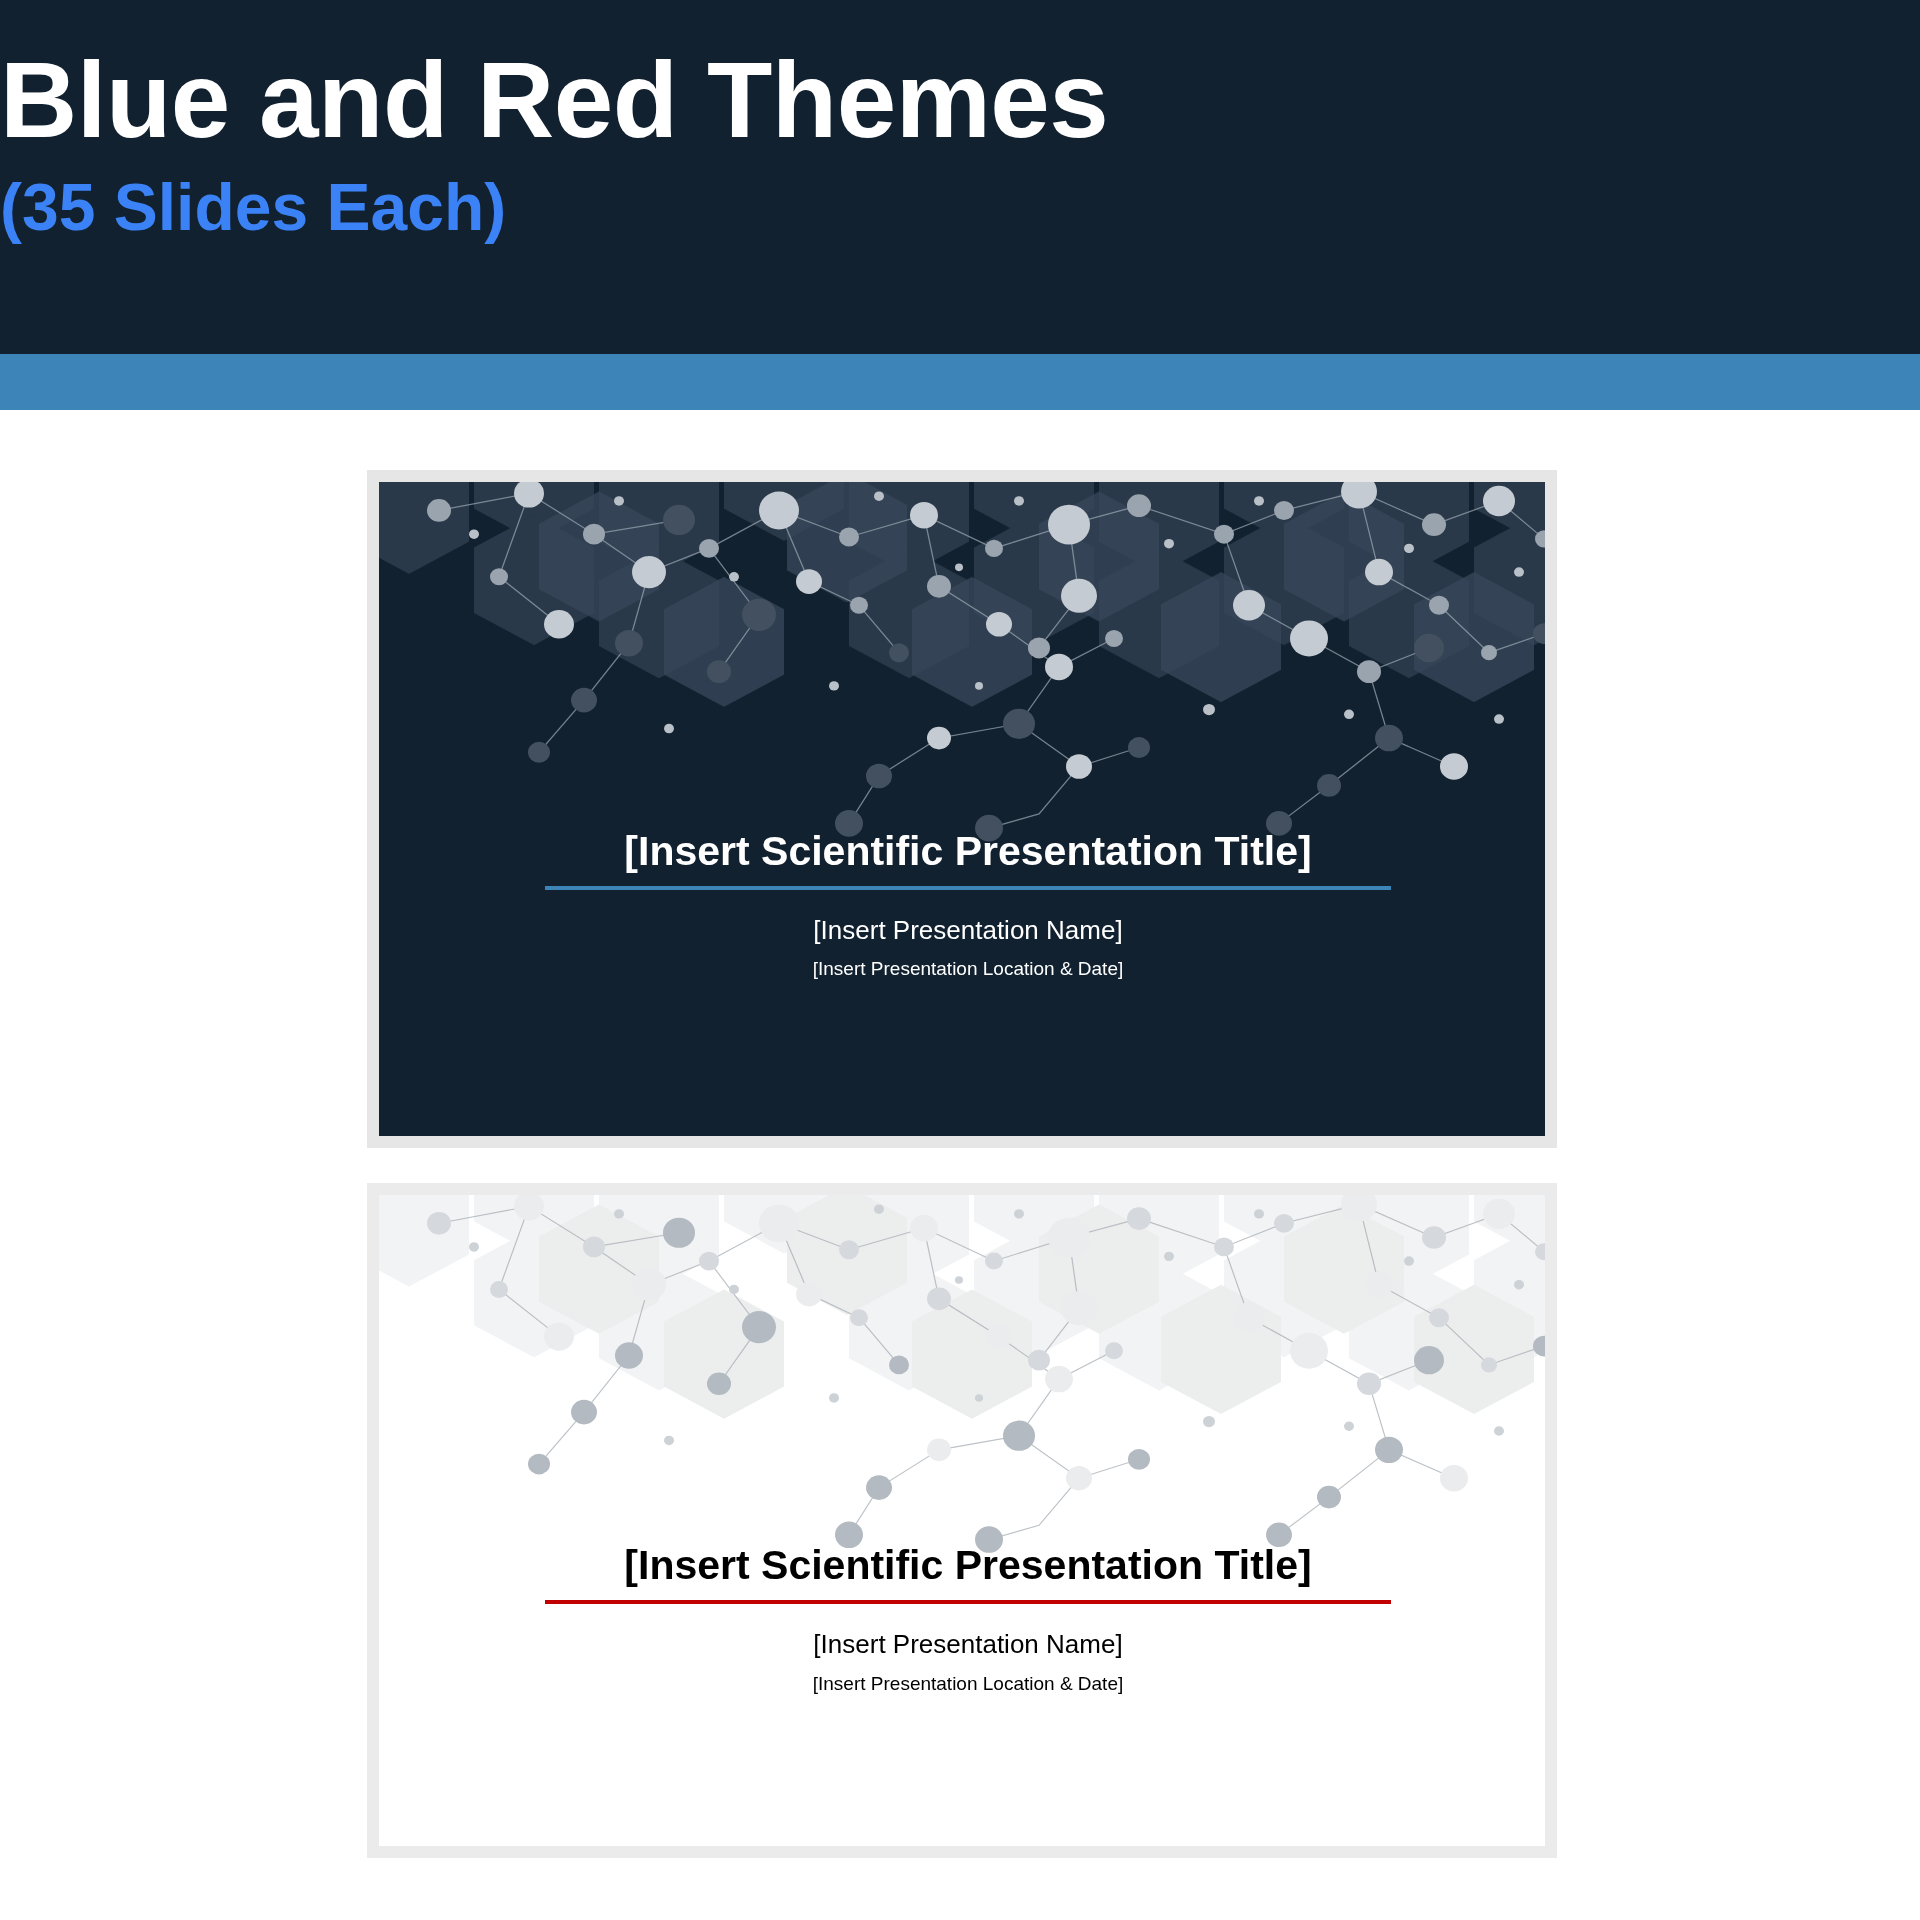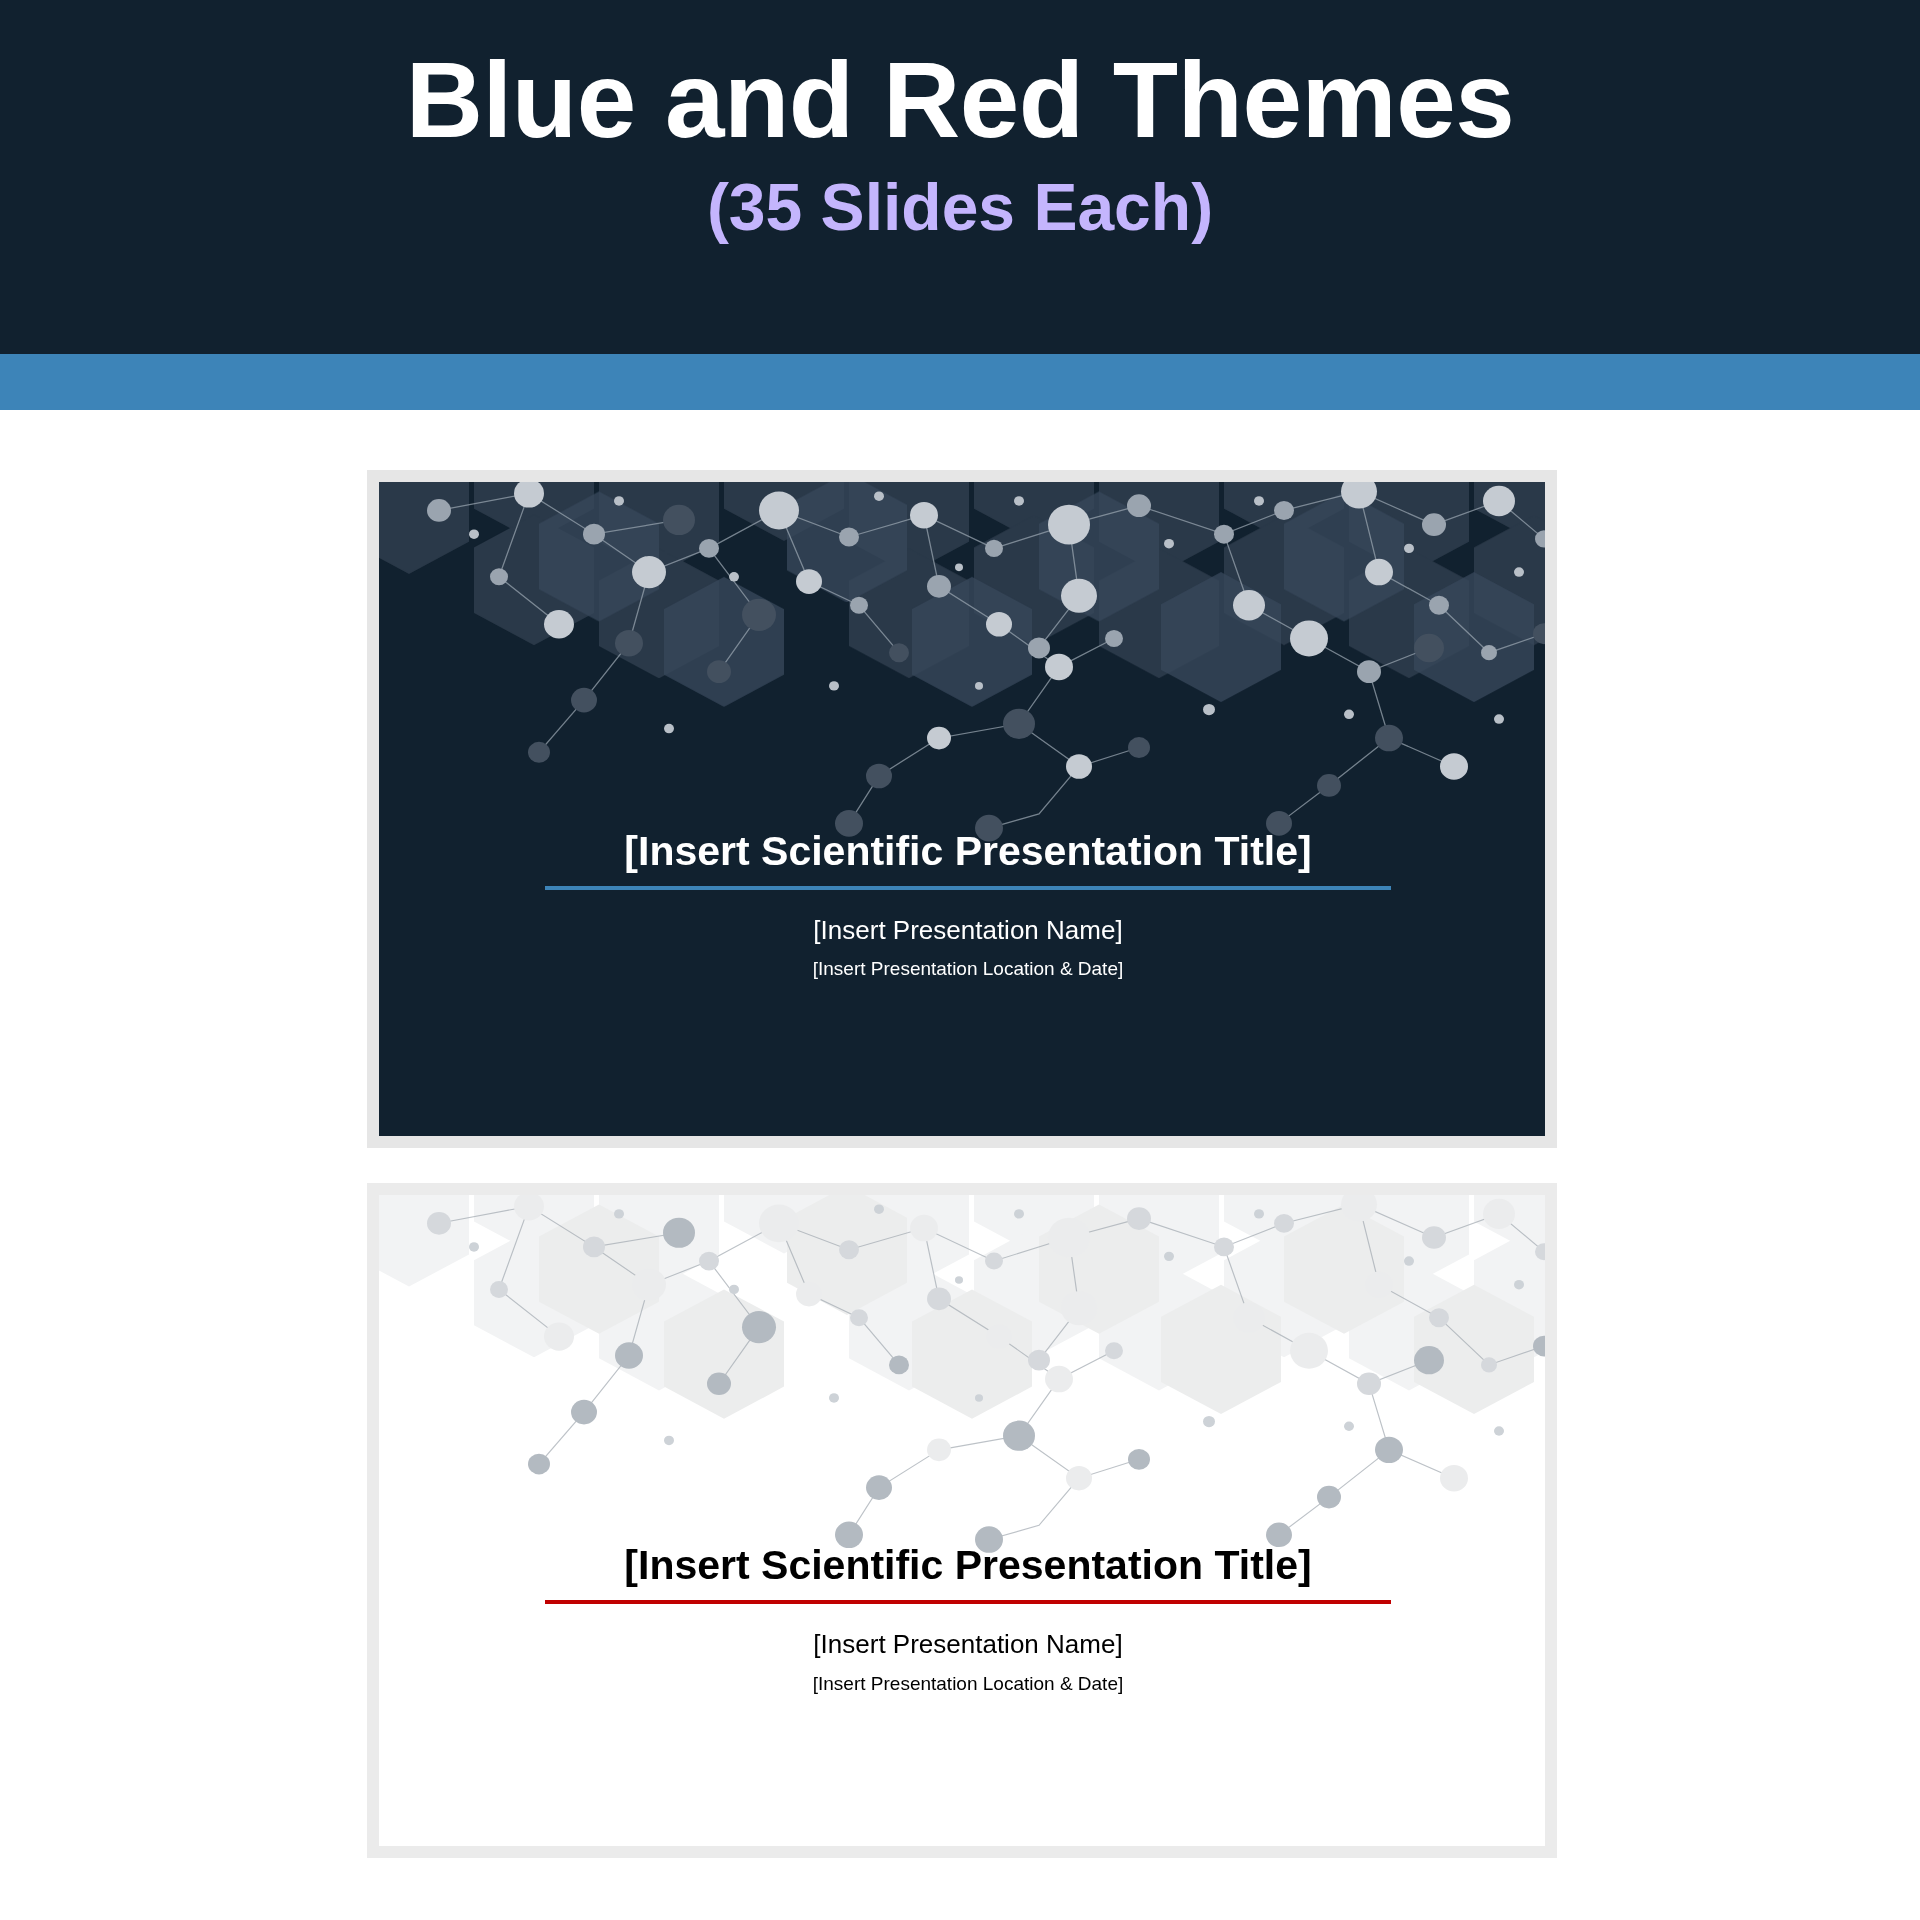--- a/index.html
+++ b/index.html
@@ -21,35 +21,35 @@
 
   
   .header-banner {
     position: absolute;
     left: 0; top: 0;
     width: 1920px;
     height: 354px;
     background: #11212f;
     display: flex;
     flex-direction: column;
-    align-items: center;
+    align-items: flex-start;
     justify-content: flex-start;
     padding-top: 46px;
   }
   .header-title {
     color: #ffffff;
     font-size: 107px;
     line-height: 1.02;
     font-weight: 700;
     letter-spacing: -0.5px;
     text-align: center;
     white-space: nowrap;
   }
   .header-subtitle {
-    color: #c4b5fd;
+    color: #3b82f6;
     font-size: 66px;
     line-height: 1.05;
     font-weight: 700;
     text-align: center;
     margin-top: 18px;
     white-space: nowrap;
   }
   .accent-strip {
     position: absolute;
     left: 0; top: 354px;

